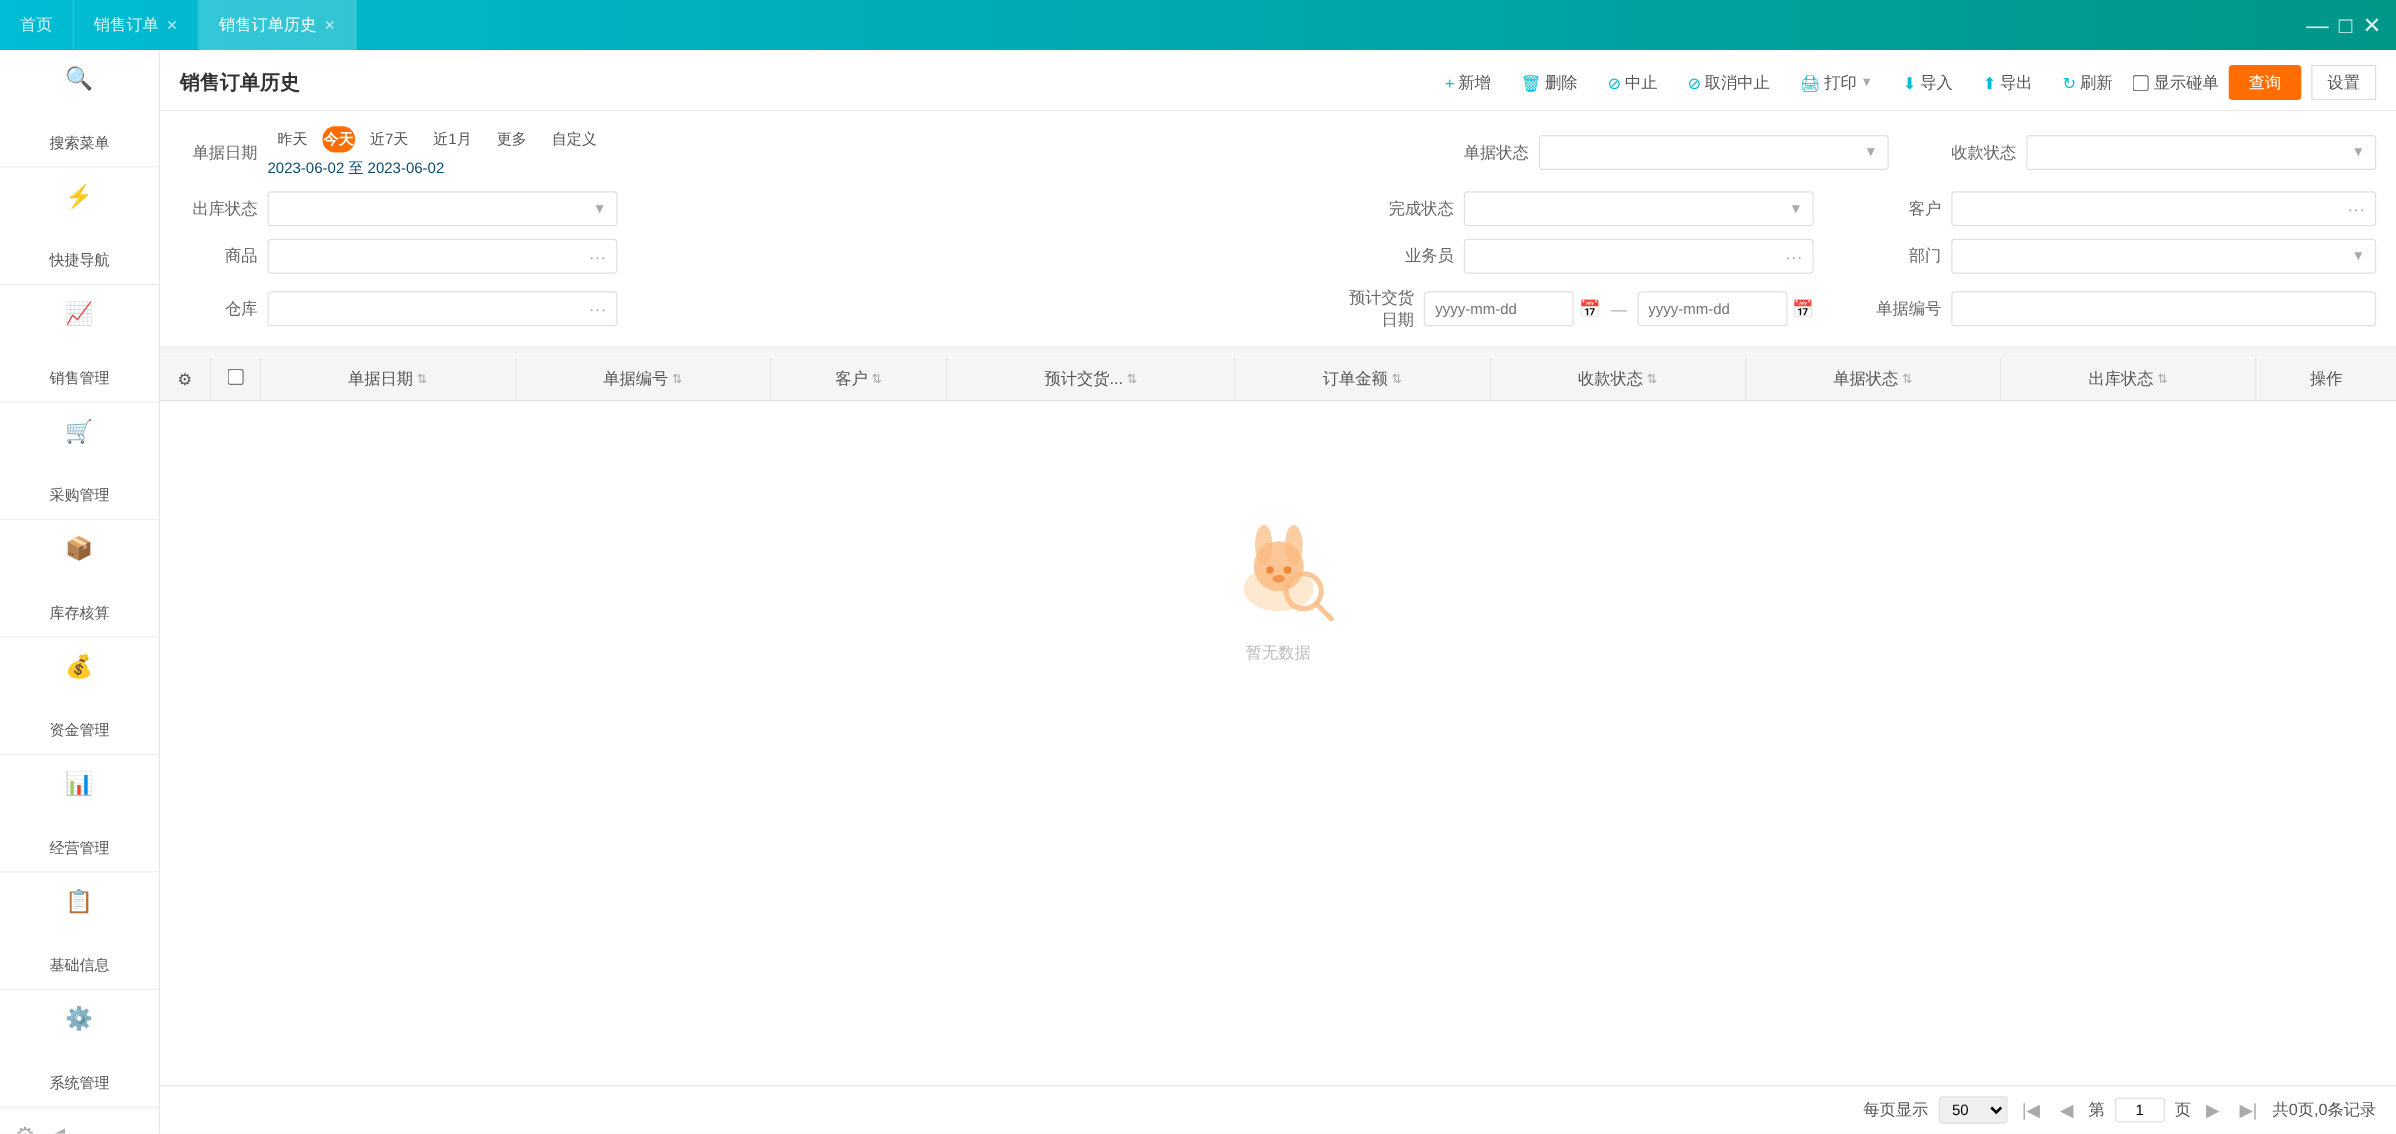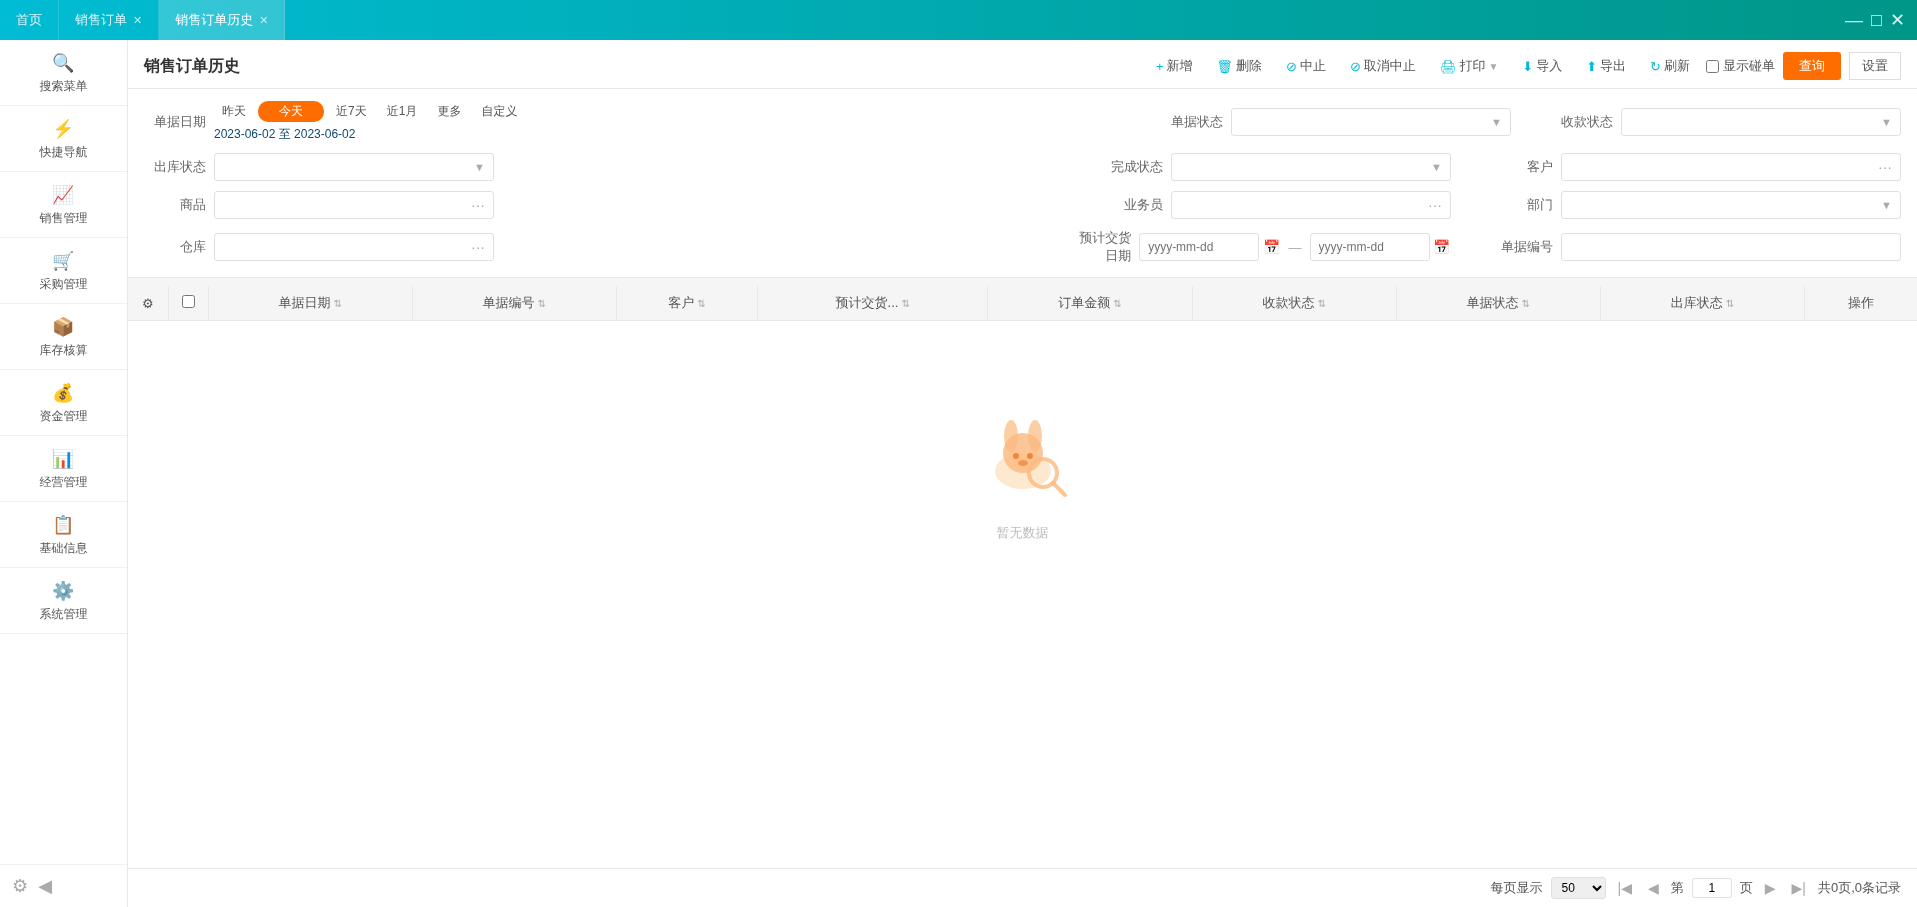--- a/index.html
+++ b/index.html
@@ -69,21 +69,21 @@
       display: flex;
       flex-direction: column;
       align-items: center;
       padding: 12px 0 10px;
       cursor: pointer;
       color: #555;
       border-bottom: 1px solid #f0f0f0;
       gap: 4px;
     }
     .sidebar-item .icon { font-size: 18px; }
-    .sidebar-item .label { font-size: 12px; }
+    .sidebar-item .label { font-size: 12px; margin-top: 28px; }
     .sidebar-bottom {
       margin-top: auto;
       display: flex;
       padding: 10px 12px;
       gap: 10px;
       border-top: 1px solid #f0f0f0;
     }
     .sidebar-bottom span { font-size: 18px; color: #aaa; cursor: pointer; }
 
     
@@ -198,21 +198,22 @@
       font-size: 12px;
       cursor: pointer;
       color: #555;
       border-radius: 2px;
       text-align: center;
     }
     .date-tab.active {
       background: #ff6d00;
       color: #fff;
       border-radius: 10px;
-      padding: 2px 21px;
+      padding: 2px 1px;
+      font-weight: bold;
     }
     .date-range {
       font-size: 12px;
       color: #0c4a6e;
     }
     .filter-select {
       display: flex;
       align-items: center;
       border: 1px solid #e0e0e0;
       border-radius: 3px;
@@ -289,21 +290,21 @@
 
     
     .empty-state {
       display: flex;
       flex-direction: column;
       align-items: center;
       justify-content: center;
       padding: 80px 0;
       color: #bbb;
       font-size: 13px;
-      gap: 23px;
+      gap: 12px;
     }
     .empty-illustration {
       width: 100px;
       height: 100px;
       position: relative;
     }
 
     
     .pagination-bar {
       display: flex;

